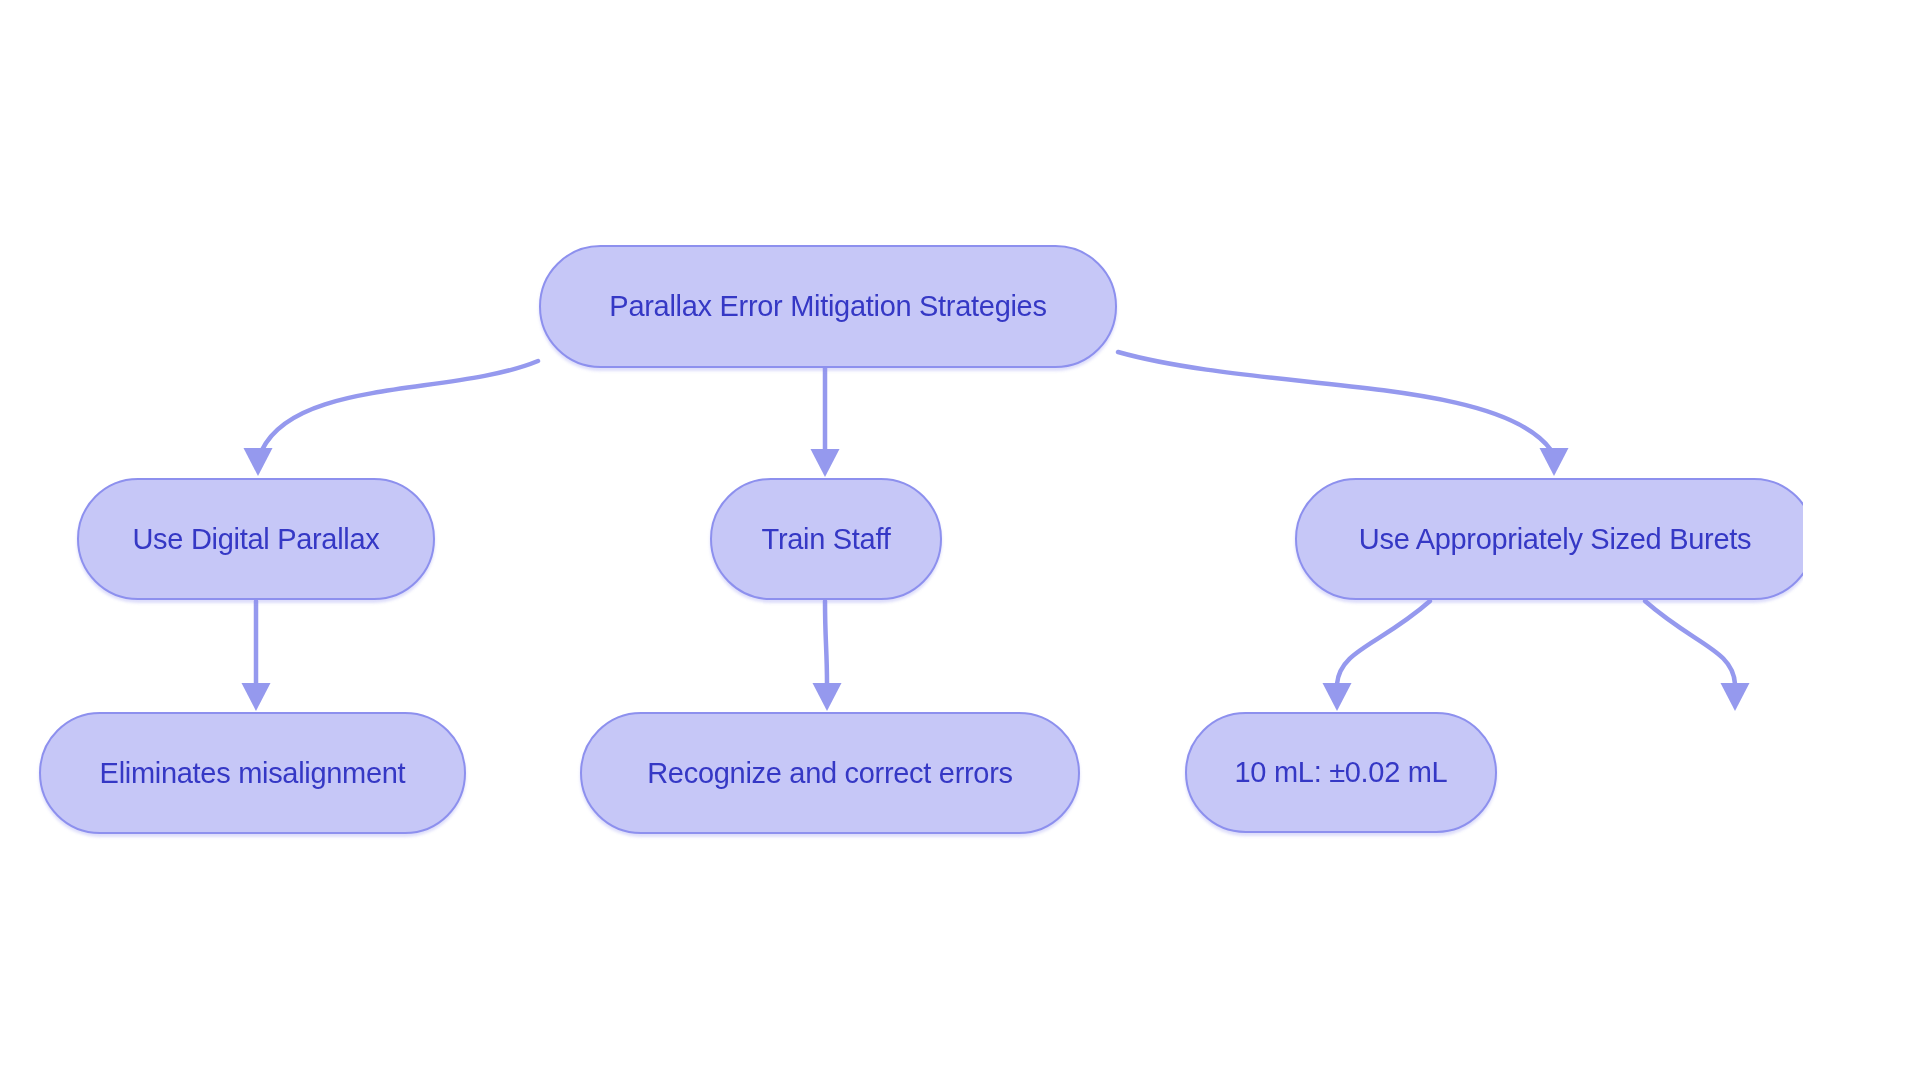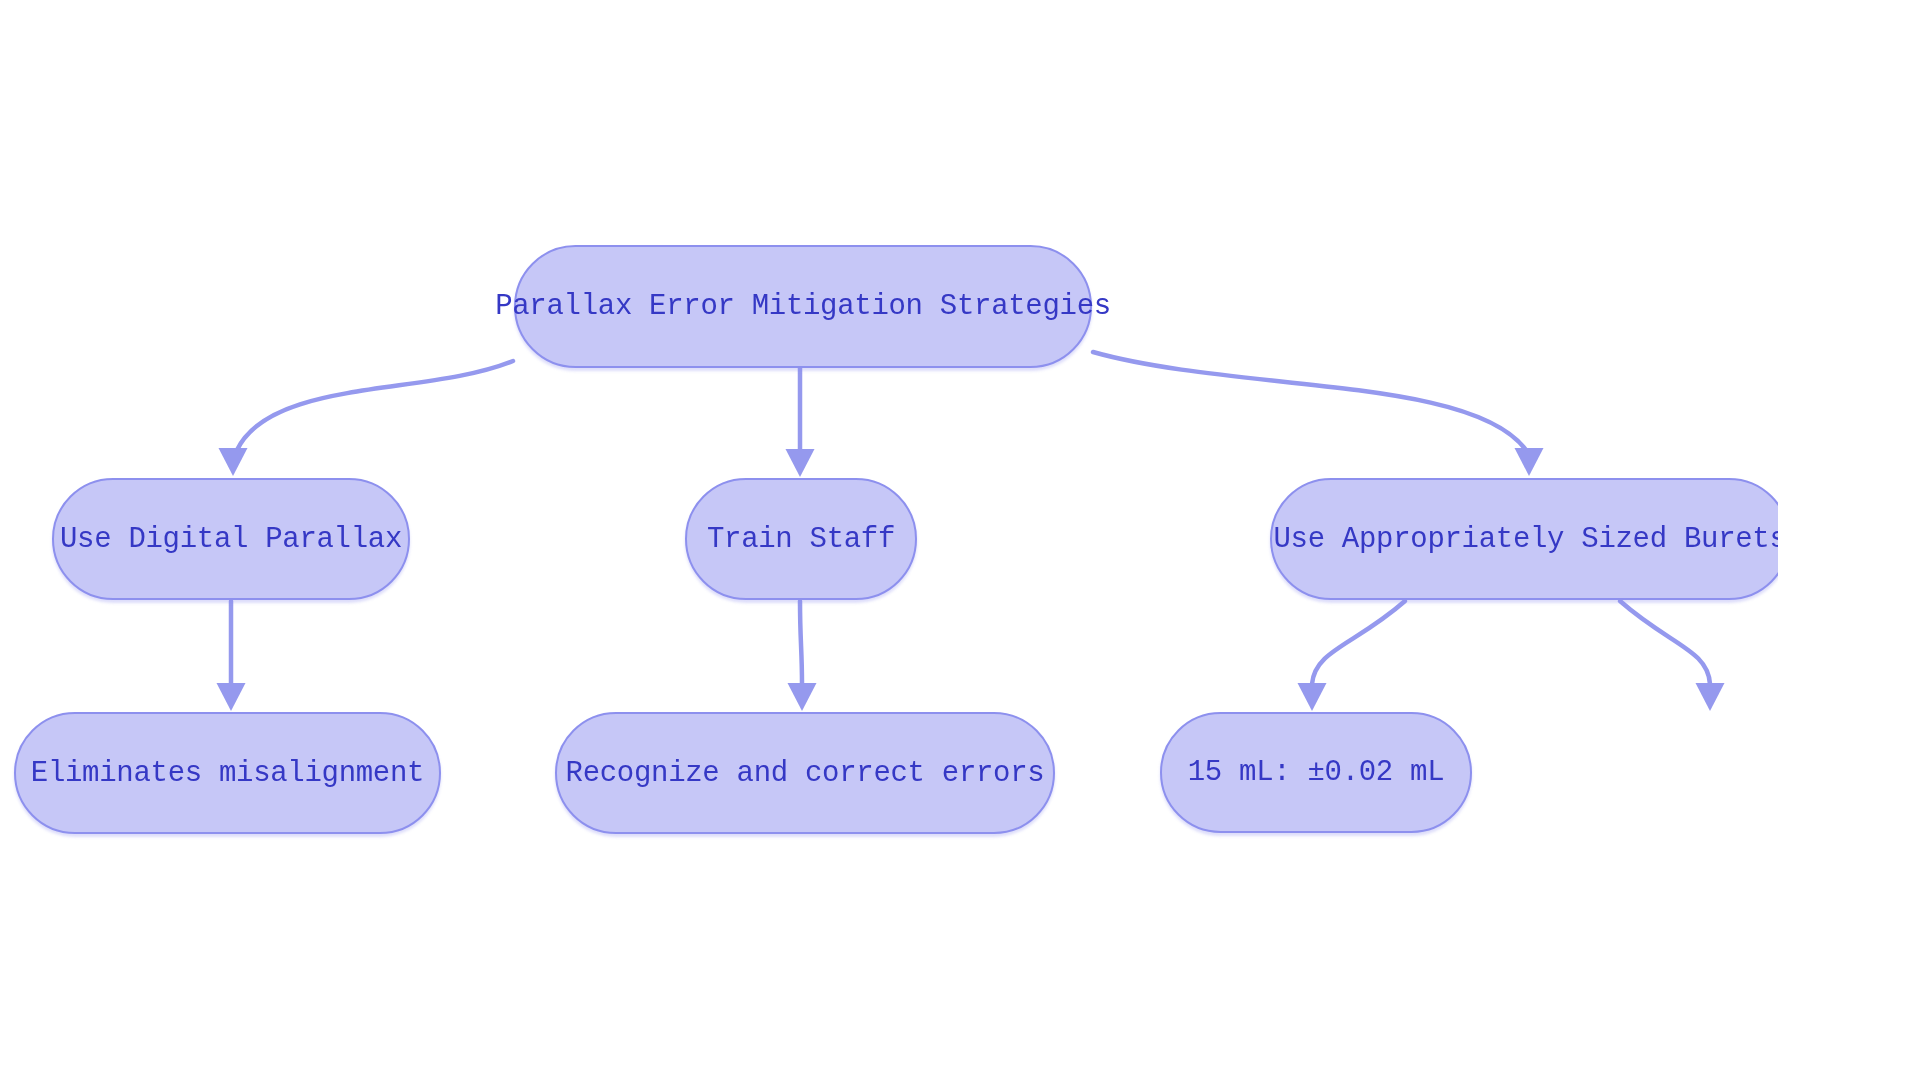--- a/index.html
+++ b/index.html
@@ -6,21 +6,22 @@
     margin: 0;
     padding: 0;
     background: #ffffff;
   }
   .canvas {
     position: relative;
     width: 1778px;
     height: 1083px;
     background: #ffffff;
     overflow: hidden;
-    font-family: Liberation Mono, monospace;
+    font-family: Liberation Sans, sans-serif;
+    margin-left: 25px;
   }
   #edge-layer {
     position: absolute;
     left: 0;
     top: 0;
     width: 1920px;
     height: 1083px;
   }
   .node {
     position: absolute;
@@ -75,15 +76,15 @@
   <div class="node" style="left: 1270px; top: 478px; width: 520px; height: 122px;">
     <span class="node-label">Use Appropriately Sized Burets</span>
   </div>
   <div class="node" style="left: 14px; top: 712px; width: 427px; height: 122px;">
     <span class="node-label">Eliminates misalignment</span>
   </div>
   <div class="node" style="left: 555px; top: 712px; width: 500px; height: 122px; text-align: center;">
     <span class="node-label">Recognize and correct errors</span>
   </div>
   <div class="node" style="left: 1160px; top: 712px; width: 312px; height: 121px;">
-    <span class="node-label">15 mL: ±0.02 mL</span>
+    <span class="node-label">10 mL: ±0.02 mL</span>
   </div>
 </div>
 
 </body></html>

